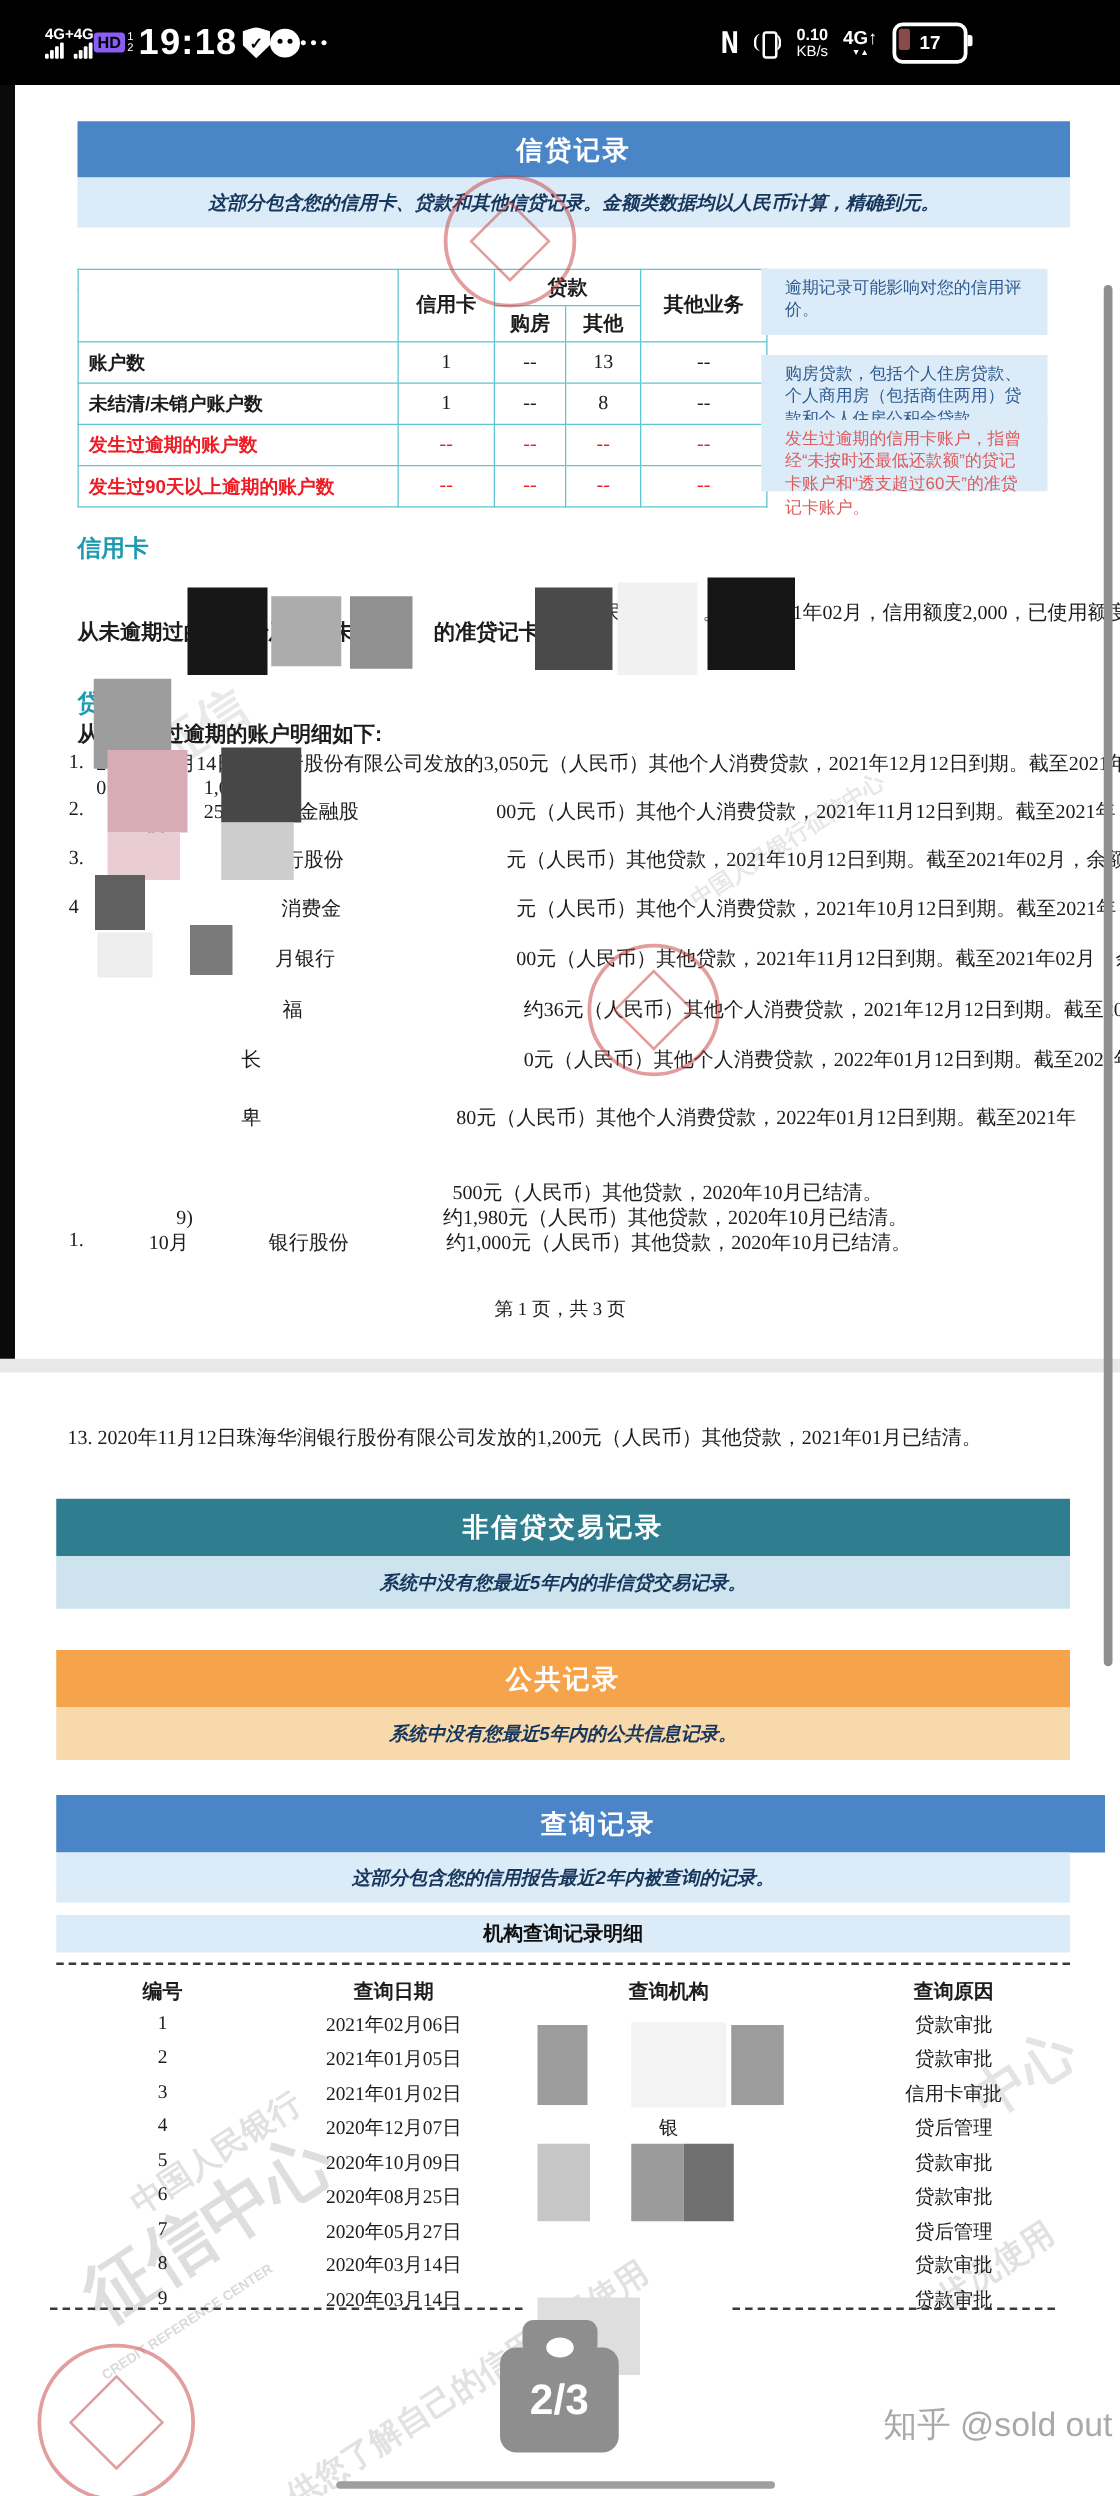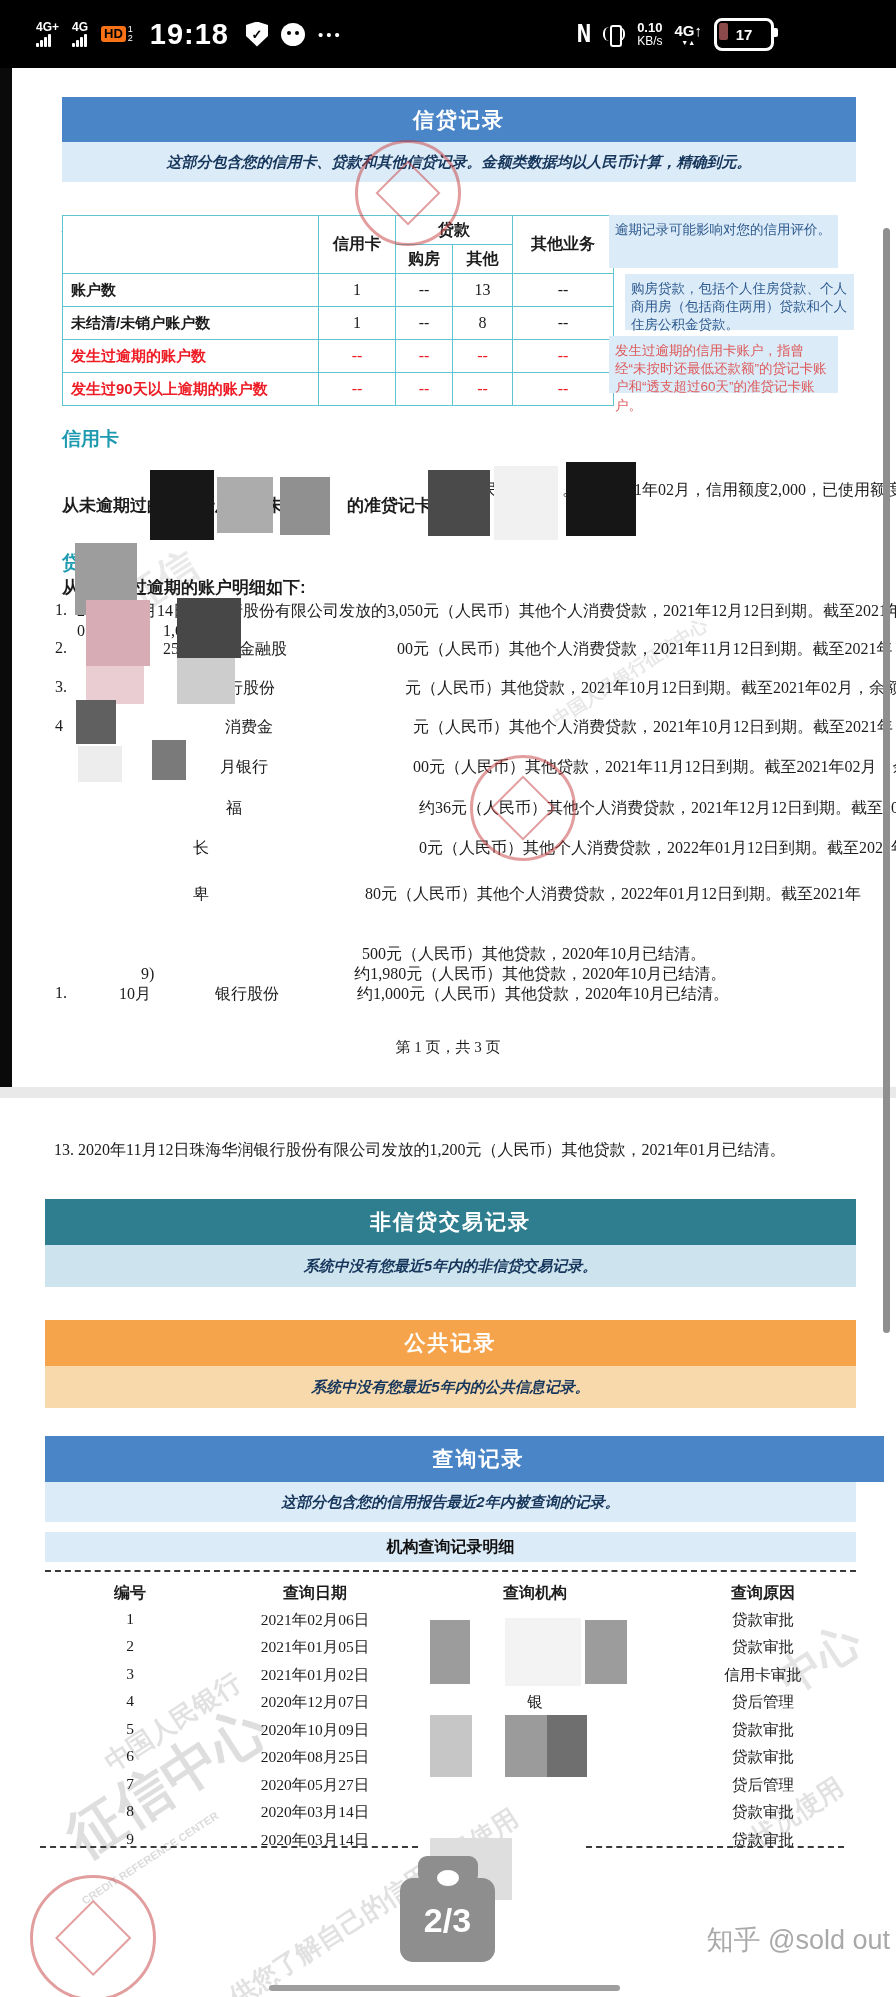--- a/index.html
+++ b/index.html
@@ -1,30 +1,30 @@
 <!DOCTYPE html>
 <html style="--c-statusbar: #000000; --c-blue: #4a85c8; --c-teal: #2e7e90; --c-orange: #f5a44c; --c-notebg: #dcebf8; --c-notebg-teal: #cde4ee; --c-notebg-orange: #f8d9ab; --c-tableborder: #5ec4cf; --c-sectitle: #1e9ab0; --c-red: #ee1c25; --c-noteblue: #2e5b8f; --c-notered: #dd5b5b;"><head>
 <meta charset="utf-8">
 <style>
   html,body{margin:0;padding:0;background:#000;}
   .screen{position:relative;width:896px;height:1997px;background:#fff;overflow:hidden;
           font-family:"Liberation Sans",sans-serif;color:#1c1c1c;}
   
   .statusbar{position:absolute;left:0;top:0;width:896px;height:68px;background:var(--c-statusbar,#000);
              color:#fff;display:flex;align-items:center;justify-content:space-between;z-index:60;}
-  .sb-left{display:flex;align-items:center;gap:13px;margin-left:36px;}
+  .sb-left{display:flex;align-items:center;margin-left:36px;}
   .sb-right{display:flex;align-items:center;gap:12px;margin-right:122px;}
   .sig{display:inline-flex;flex-direction:column;align-items:flex-start;line-height:1;}
   .sig-label{font-size:12px;font-weight:bold;font-style:normal;}
   .bars{display:inline-flex;align-items:flex-end;gap:1px;margin-top:1px;}
   .bars i{display:block;width:3px;background:#fff;border-radius:1px;}
   .bars i:nth-child(1){height:4px}.bars i:nth-child(2){height:7px}
   .bars i:nth-child(3){height:10px}.bars i:nth-child(4){height:13px}
   .hdico{display:inline-flex;align-items:center;gap:2px;}
-  .hdico b{background:#f97316;color:#000;border-radius:3px;padding:1px 3px;font-size:13px;line-height:1.1;}
+  .hdico b{background:#8b5cf6;color:#000;border-radius:3px;padding:1px 3px;font-size:13px;line-height:1.1;}
   .hd12{display:inline-flex;flex-direction:column;font-size:9px;line-height:1.05;font-style:normal;}
   .time{font-size:29px;font-weight:bold;letter-spacing:1px;margin:0 4px;}
   .shield{width:22px;height:25px;background:#fff;color:#000;display:inline-flex;align-items:center;justify-content:center;
           font-size:13px;font-weight:bold;clip-path:polygon(50% 0,100% 14%,100% 58%,50% 100%,0 58%,0 14%);}
   .wechat{width:24px;height:23px;border-radius:50%;background:#fff;position:relative;display:inline-block;}
   .wechat i{position:absolute;width:4px;height:4px;border-radius:50%;background:#000;top:8px;}
   .wechat i:first-child{left:6px}.wechat i:last-child{left:14px}
   .dots{font-size:15px;letter-spacing:3px;}
   .nfc{font-size:24px;font-weight:bold;font-family:"DejaVu Sans Mono",monospace;}
   .vib{position:relative;width:22px;height:22px;display:inline-block;}
@@ -50,21 +50,21 @@
            font-size:15px;font-weight:bold;font-style:italic;color:#16365c;z-index:2;text-align:center;}
   .sectitle{position:absolute;color:var(--c-sectitle,#1e9ab0);font-size:19px;font-weight:bold;z-index:2;}
   
   .sumtable{position:absolute;left:62px;top:215px;border-collapse:collapse;z-index:2;background:#fff;}
   .sumtable td{border:1px solid var(--c-tableborder,#5ec4cf);font-size:16px;text-align:center;
                font-family:"Liberation Serif",serif;}
   .sumtable td.h{font-family:"Liberation Sans",sans-serif;font-weight:bold;font-size:16px;}
   .sumtable td.lbl{text-align:left;padding-left:8px;font-family:"Liberation Sans",sans-serif;font-weight:bold;font-size:15px;}
   .sumtable tr.red td{color:var(--c-red,#ee1c25);}
   .notebox{position:absolute;left:609px;width:229px;background:var(--c-notebg,#dcebf8);color:var(--c-noteblue,#2e5b8f);
-           font-size:13.5px;line-height:1.35;padding:6px 6px;box-sizing:border-box;z-index:2;}
+           font-size:13.5px;line-height:1.35;padding:6px 19px;box-sizing:border-box;z-index:2;}
   .notebox.red{color:var(--c-notered,#dd5b5b);}
   
   .docline{position:absolute;white-space:nowrap;font-family:"Liberation Serif",serif;font-size:16px;z-index:2;}
   .boldline{position:absolute;white-space:nowrap;font-weight:bold;font-size:17px;z-index:2;}
   .seg{display:inline-block;}
   .loan-line{position:absolute;left:55px;width:810px;white-space:nowrap;font-family:"Liberation Serif",serif;
              font-size:16px;z-index:2;display:flex;}
   .loan-num{display:inline-block;width:22px;flex:0 0 22px;}
   .loan-body span{display:inline-block;}
   .pagefooter{position:absolute;left:0;width:896px;text-align:center;font-family:"Liberation Serif",serif;
@@ -203,21 +203,21 @@
           <td>--</td>
           <td>--</td>
           <td>--</td>
         </tr>
       </tbody>
   </table>
 
   <div class="notebox" style="top:215px;height:53px;">
     <span>逾期记录可能影响对您的信用评价。</span>
   </div>
-  <div class="notebox" style="top:274px;height:56px;margin-left:16px;">
+  <div class="notebox" style="top:284px;height:56px;">
     <span>购房贷款，包括个人住房贷款、个人商用房（包括商住两用）贷款和个人住房公积金贷款。</span>
   </div>
   <div class="notebox red" style="top:336px;height:57px;">
     <span>发生过逾期的信用卡账户，指曾经“未按时还最低还款额”的贷记卡账户和“透支超过60天”的准贷记卡账户。</span>
   </div>
 
   <div class="sectitle" style="left:62px;top:426px;">信用卡</div>
   <div class="boldline" id="cc-intro" style="left:62px;top:450px;margin-top:44px;"><span class="seg">从未逾期过的贷记卡及透支未</span><span class="seg" style="width: 64px;"></span><span class="seg">的准贷记卡</span><span class="seg" style="width: 14px;"></span><span class="seg">如下:</span></div>
   <div class="docline" style="left:466px;top:480px;">（民币账户）。截至2021年02月，信用额度2,000，已使用额度</div>
 

